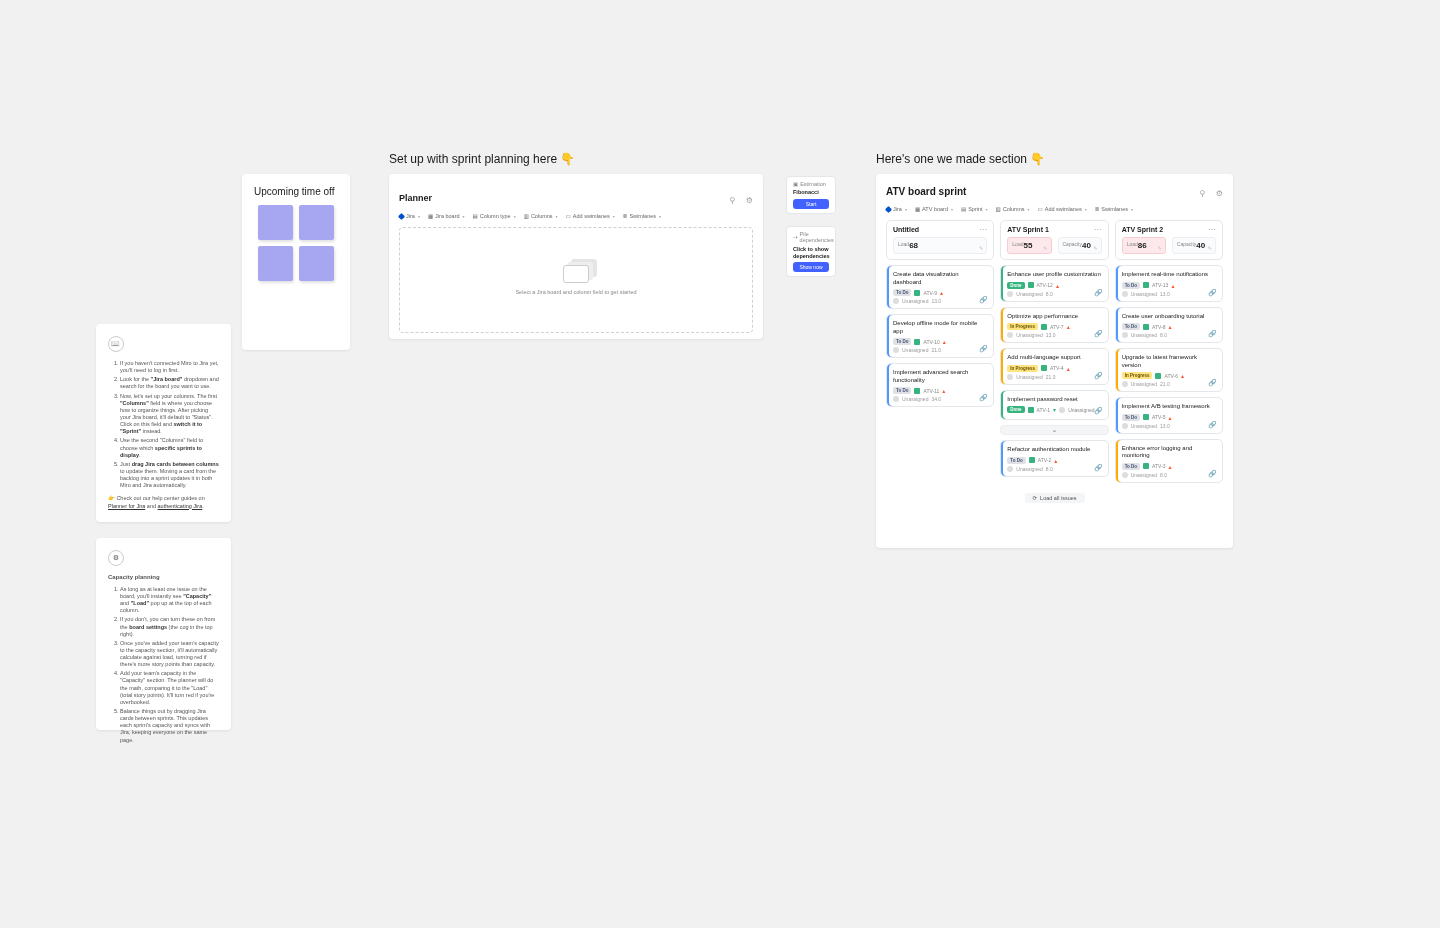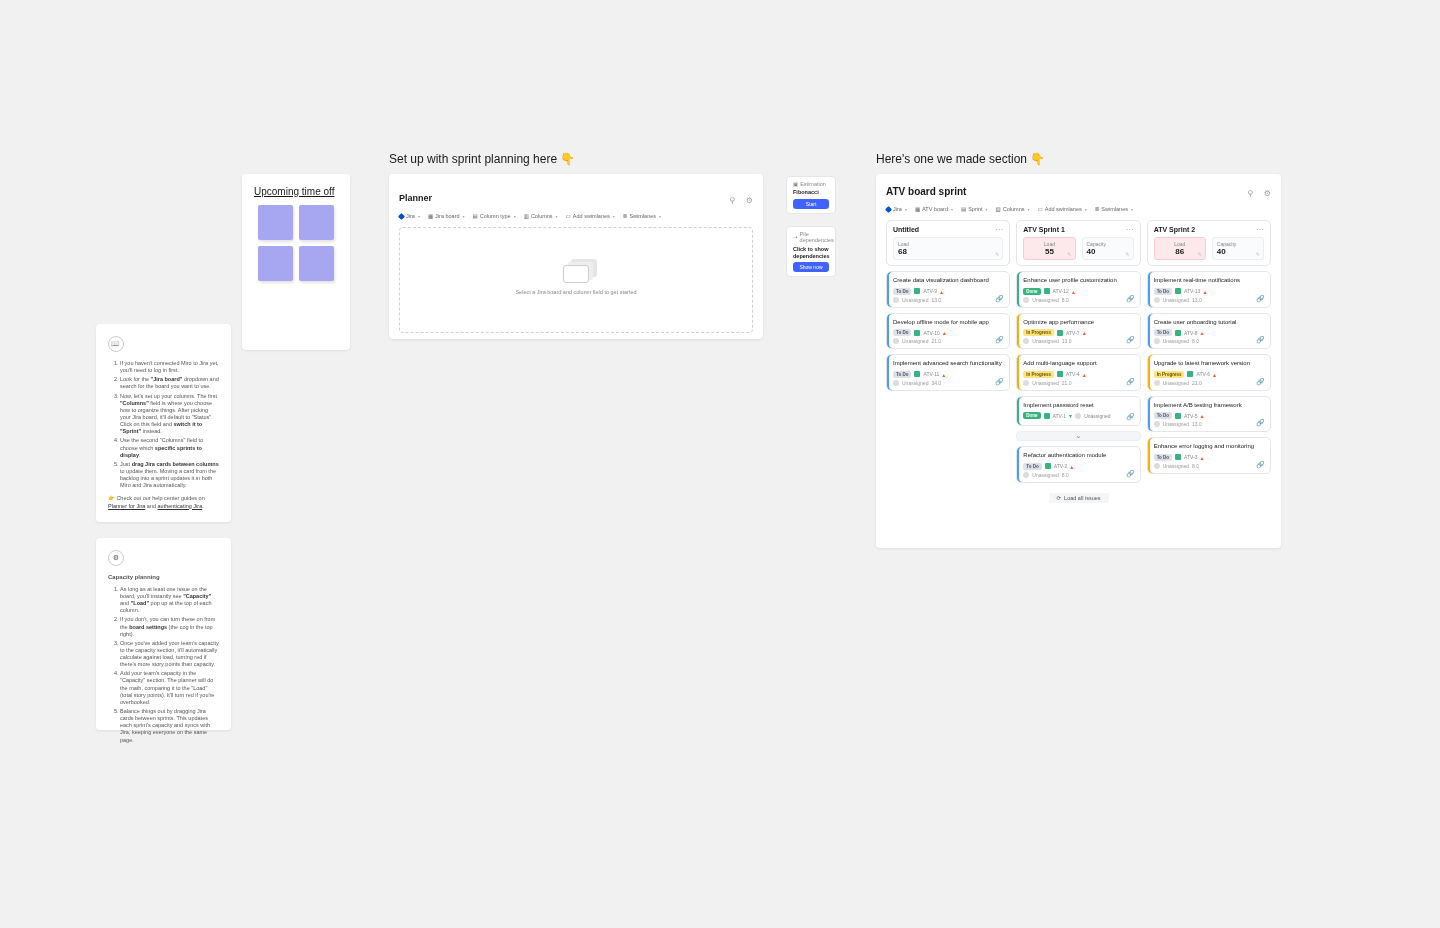--- a/index.html
+++ b/index.html
@@ -44,21 +44,21 @@
   }
   .instr ol { padding-left: 12px; }
   .instr ol li { margin-bottom: 2px; }
   .instr strong { color:#333; }
   .instr a { color:#333; text-decoration: underline; }
   #instr1 { top: 324px; height: 198px; }
   #instr2 { top: 538px; height: 192px; }
   #instr2 h5 { font-size:6px; font-weight:600; margin-bottom:4px; }
 
   
-  .sticky-frame { left: 242px; width: 108px; text-decoration: underline; }
+  .sticky-frame { left: 242px; width: 108px; }
   #timeoff { top: 174px; height: 176px; }
   #goals   { top: 358px; height: 170px; }
   .sticky-frame h4 { font-size: 10px; font-weight: 500; margin-bottom: 8px; }
   .stgrid { display:grid; grid-template-columns: 1fr 1fr; grid-template-rows: 1fr 1fr; gap:6px; padding: 0 4px 4px; }
   .sticky { border-radius: 2px; box-shadow: 1px 2px 3px rgba(0,0,0,.12); aspect-ratio:1; }
   .sticky.blue  { background:#a7a6f0; }
   .sticky.green { background:#a1d58c; }
 
   
   .hdg { position:absolute; top:152px; font-size:12px; font-weight:500; color:#1a1a1a; }
@@ -87,33 +87,33 @@
   .sidew { background:#fff; border:1px solid #e3e6ea; border-radius:4px; font-size:5.5px; padding:4px 6px; position:absolute; left:786px; width:50px; }
   #est { top:176px; }
   #est .lbl { color:#888; display:flex; align-items:center; gap:2px; }
   #est .tp  { font-weight:600; margin:2px 0 4px; }
   #dep { top:226px; }
   #dep .lbl { color:#888; display:flex; align-items:center; gap:2px; margin-bottom:3px; }
   #dep .msg { font-weight:600; line-height:1.2; margin-bottom:3px; }
   .btnblue { background:#4262ff; color:#fff; border-radius:3px; text-align:center; padding:2px 0; font-size:5px; cursor:pointer; }
 
   
-  #atv { left:876px; top:174px; width:405px; height:374px; padding:8px 10px; }
+  #atv { left:876px; top:174px; width:357px; height:374px; padding:8px 10px; }
   #atv .top { display:flex; justify-content:space-between; align-items:center; }
   #atv .title { font-size:10px; font-weight:600; }
   #atv .icons span { color:#9aa0a6; font-size:8px; margin-left:6px; cursor:pointer; }
   #atv .cols { display:flex; gap:6px; margin-top:8px; }
   .col { flex:1 1 0; min-width:0; display:flex; flex-direction:column; gap:5px; }
   .col-head { background:#fff; border:1px solid #e3e6ea; border-radius:5px; padding:5px 6px; position:relative; }
   .col-head .name { font-size:7px; font-weight:600; }
   .col-head .dots { position:absolute; right:6px; top:4px; color:#aaa; font-size:8px; cursor:pointer; }
   .metrics { display:flex; gap:6px; margin-top:4px; }
   .metric {
     flex:1; background:#fafbfc; border:1px solid #eceef1; border-radius:3px; padding:3px 4px;
-    display:flex; flex-direction:column; font-size:5px; color:#888; position:relative;
+    display:flex; flex-direction:row; font-size:5px; color:#888; position:relative;
   }
   .metric.pink { background:#fde9ec; border-color:#f7cdd4;text-align:center; }
   .metric .v { font-size:8px; font-weight:600; color:#222; }
   .metric .pen { position:absolute; right:3px; bottom:2px; color:#bbb; font-size:5px; }
 
   .tcard { background:#fff; border:1px solid #e3e6ea; border-radius:5px; padding:5px 6px 4px; position:relative; }
   .tcard.hl-blue   { box-shadow: inset 2px 0 0 #4c9aff; }
   .tcard.hl-green  { box-shadow: inset 2px 0 0 #36b37e; }
   .tcard.hl-yellow { box-shadow: inset 2px 0 0 #ffab00; }
   .tcard .t { font-size:6px; font-weight:500; line-height:1.25; margin-bottom:3px; }

